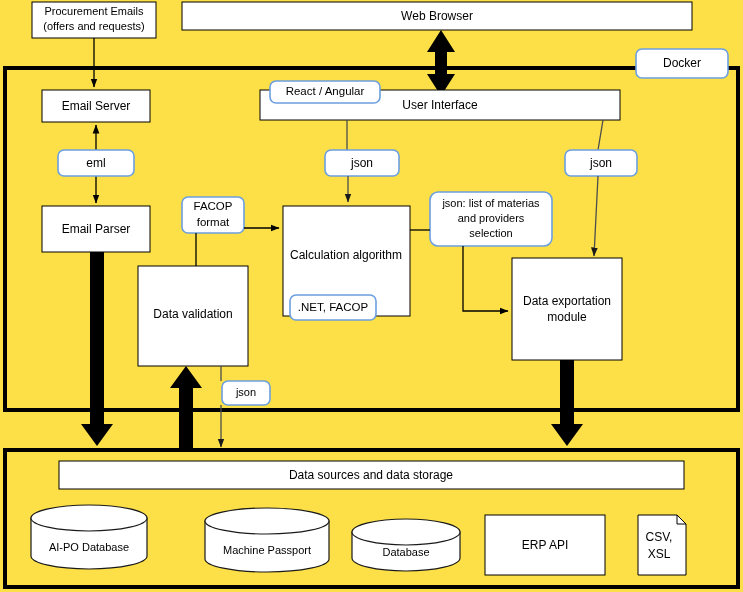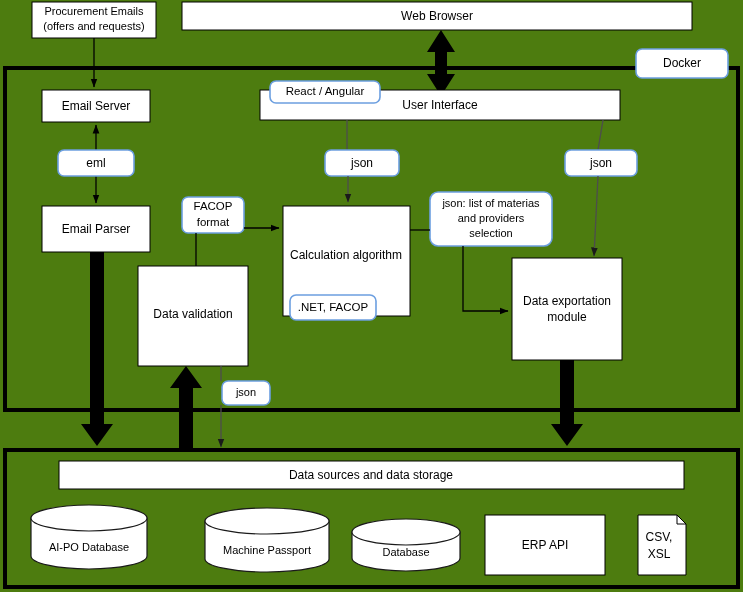--- a/index.html
+++ b/index.html
@@ -4,21 +4,21 @@
 <style>
   html, body {
     margin: 0;
     padding: 0;
     background: #ffffff;
   }
   #stage {
     position: relative;
     width: 743px;
     height: 592px;
-    background: #4d7c0f;
+    background: #fde047;
     overflow: hidden;
     font-family: "Liberation Sans", sans-serif;
   }
   svg.diagram {
     position: absolute;
     left: 0;
     top: 0;
     width: 743px;
     height: 592px;
   }

